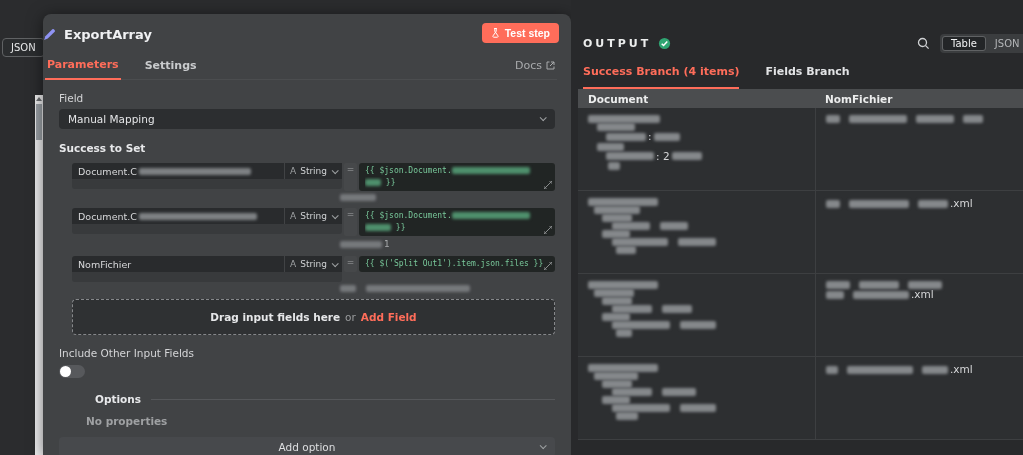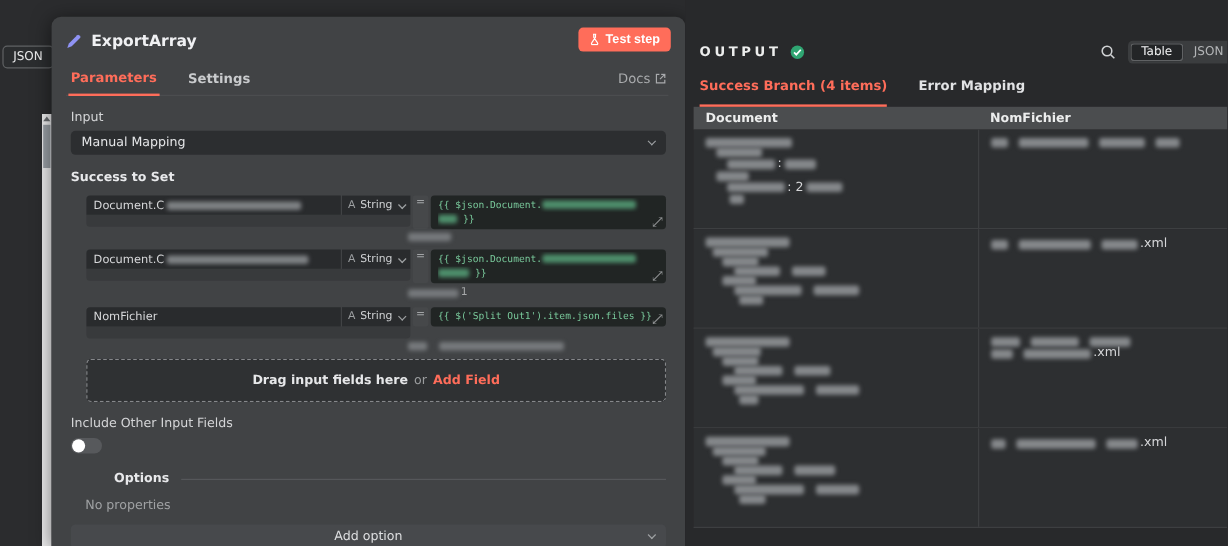--- a/index.html
+++ b/index.html
@@ -11,21 +11,21 @@
   .json-tag{position:absolute;left:2px;top:38px;padding:3px 8px;font-size:10px;color:#e8e9ea;
     background:#2b2d2f;border:1px solid #606264;border-radius:4px;}
   .vstrip{position:absolute;left:35px;top:95px;width:8px;height:360px;background:#ededee;}
   .vstrip .arrow{position:absolute;top:2px;left:1px;width:0;height:0;
     border-left:3px solid transparent;border-right:3px solid transparent;border-bottom:4px solid #6a6d70;}
   .vstrip .thumb{position:absolute;top:9px;left:1px;width:6px;height:36px;background:#9aa0a6;}
 
   
   .dialog{position:absolute;left:43px;top:14px;width:528px;height:441px;background:#414345;
     border-radius:8px 8px 0 0;box-shadow:0 2px 16px rgba(0,0,0,.5);}
-  .dlg-header{padding:10px 14px 0 12px;position:relative;}
+  .dlg-header{padding:10px 14px 0 0;position:relative;}
   .dlg-title-row{display:flex;align-items:center;height:20px;}
   .dlg-title{font-size:13px;font-weight:bold;color:#f0f1f3;margin-left:8px;}
   .test-btn{position:absolute;right:12px;top:9px;display:flex;align-items:center;gap:5px;
     background:var(--accent,#ff6d5a);color:#fff;font-size:10.5px;font-weight:bold;
     padding:4px 9px;border-radius:4px;border:none;cursor:pointer;}
   .dlg-tabs{display:flex;align-items:flex-end;margin-top:8px;border-bottom:1px solid #4b4d4f;padding:0 2px;}
   .dlg-tab{font-size:11px;font-weight:bold;padding:6px 2px 7px;color:#c9cbcd;margin-right:22px;cursor:pointer;}
   .dlg-tab.active{color:var(--accent,#ff6d5a);border-bottom:2px solid var(--accent,#ff6d5a);margin-bottom:-1px;}
   .docs-link{margin-left:auto;font-size:11px;color:#a9abad;display:flex;align-items:center;gap:4px;padding-bottom:7px;cursor:pointer;}
 
@@ -71,21 +71,21 @@
   .dragbox .dtext{color:#e6e7e9;font-weight:bold;}
   .dragbox .or{color:#9a9c9e;}
   .dragbox .addf{color:var(--accent,#ff6d5a);font-weight:bold;cursor:pointer;text-align:center;}
 
   .include-row{margin-top:12px;}
   .toggle{width:26px;height:13px;border-radius:7px;background:#57595c;margin-top:6px;position:relative;cursor:pointer;}
   .toggle .knob{position:absolute;left:1px;top:1px;width:11px;height:11px;border-radius:50%;background:#fff;}
 
   .opts-head{display:flex;align-items:center;margin-top:15px;}
   .opts-line{flex:1;height:1px;background:#55575a;margin-left:10px;}
-  .noprops{font-size:10.5px;color:#9fa1a3;margin:10px 0 0 12px;}
+  .noprops{font-size:10.5px;color:#9fa1a3;margin:10px 0 0 27px;font-weight:bold;}
   .addopt{height:20px;margin-top:10px;background:#47494c;border-radius:4px;display:flex;align-items:center;
     justify-content:center;font-size:10.5px;color:#dedfe1;position:relative;cursor:pointer;}
   .addopt .chev{position:absolute;right:10px;top:7px;}
 
   
   .output{position:absolute;left:571px;top:0;width:452px;height:455px;background:#28292b;overflow:hidden;}
   .op-head{position:relative;margin:34px 0 0 12px;display:flex;align-items:center;gap:7px;height:18px;}
   .op-title{font-size:11px;font-weight:bold;letter-spacing:3px;color:#eceded;}
   .op-controls{position:absolute;left:334px;top:0;display:flex;align-items:center;gap:10px;}
   .seg{display:flex;background:#3b3d3f;border-radius:4px;padding:2px;width:130px;}
@@ -143,21 +143,21 @@
           <span style="line-height:0;">
             <svg width="9" height="9" viewBox="0 0 9 9">
                 <path d="M3.5 1H1v7h7V5.5M5 1h3v3M8 1L4 5" fill="none" stroke="#a9abad" stroke-width="1"></path>
               </svg>
           </span>
         </div>
       </div>
     </div>
 
     <div class="dlg-body">
-      <div class="lbl">Input</div>
+      <div class="lbl">Field</div>
       <div class="select">
         <span>Manual Mapping</span>
         <span class="chev"></span>
       </div>
 
       <div class="sec-label">Success to Set</div>
       <div class="fields" id="fields-container">
           <div class="field">
             <div class="frow">
               <div class="fleft">
@@ -290,21 +290,21 @@
             </svg>
         </span>
         <div class="seg" id="view-seg">
             <div class="seg-btn active">Table</div>
             <div class="seg-btn">JSON</div>
           </div>
       </div>
     </div>
     <div class="op-tabs" id="op-tabs">
         <div class="op-tab active">Success Branch (4 items)</div>
-        <div class="op-tab">Error Mapping</div>
+        <div class="op-tab">Fields Branch</div>
       </div>
     <div class="op-table">
       <div class="th">
         <div class="c1">Document</div>
         <div class="c2">NomFichier</div>
       </div>
       <div id="table-rows">
           <div class="op-row">
             <div class="cell c1">
               <div class="tline">

